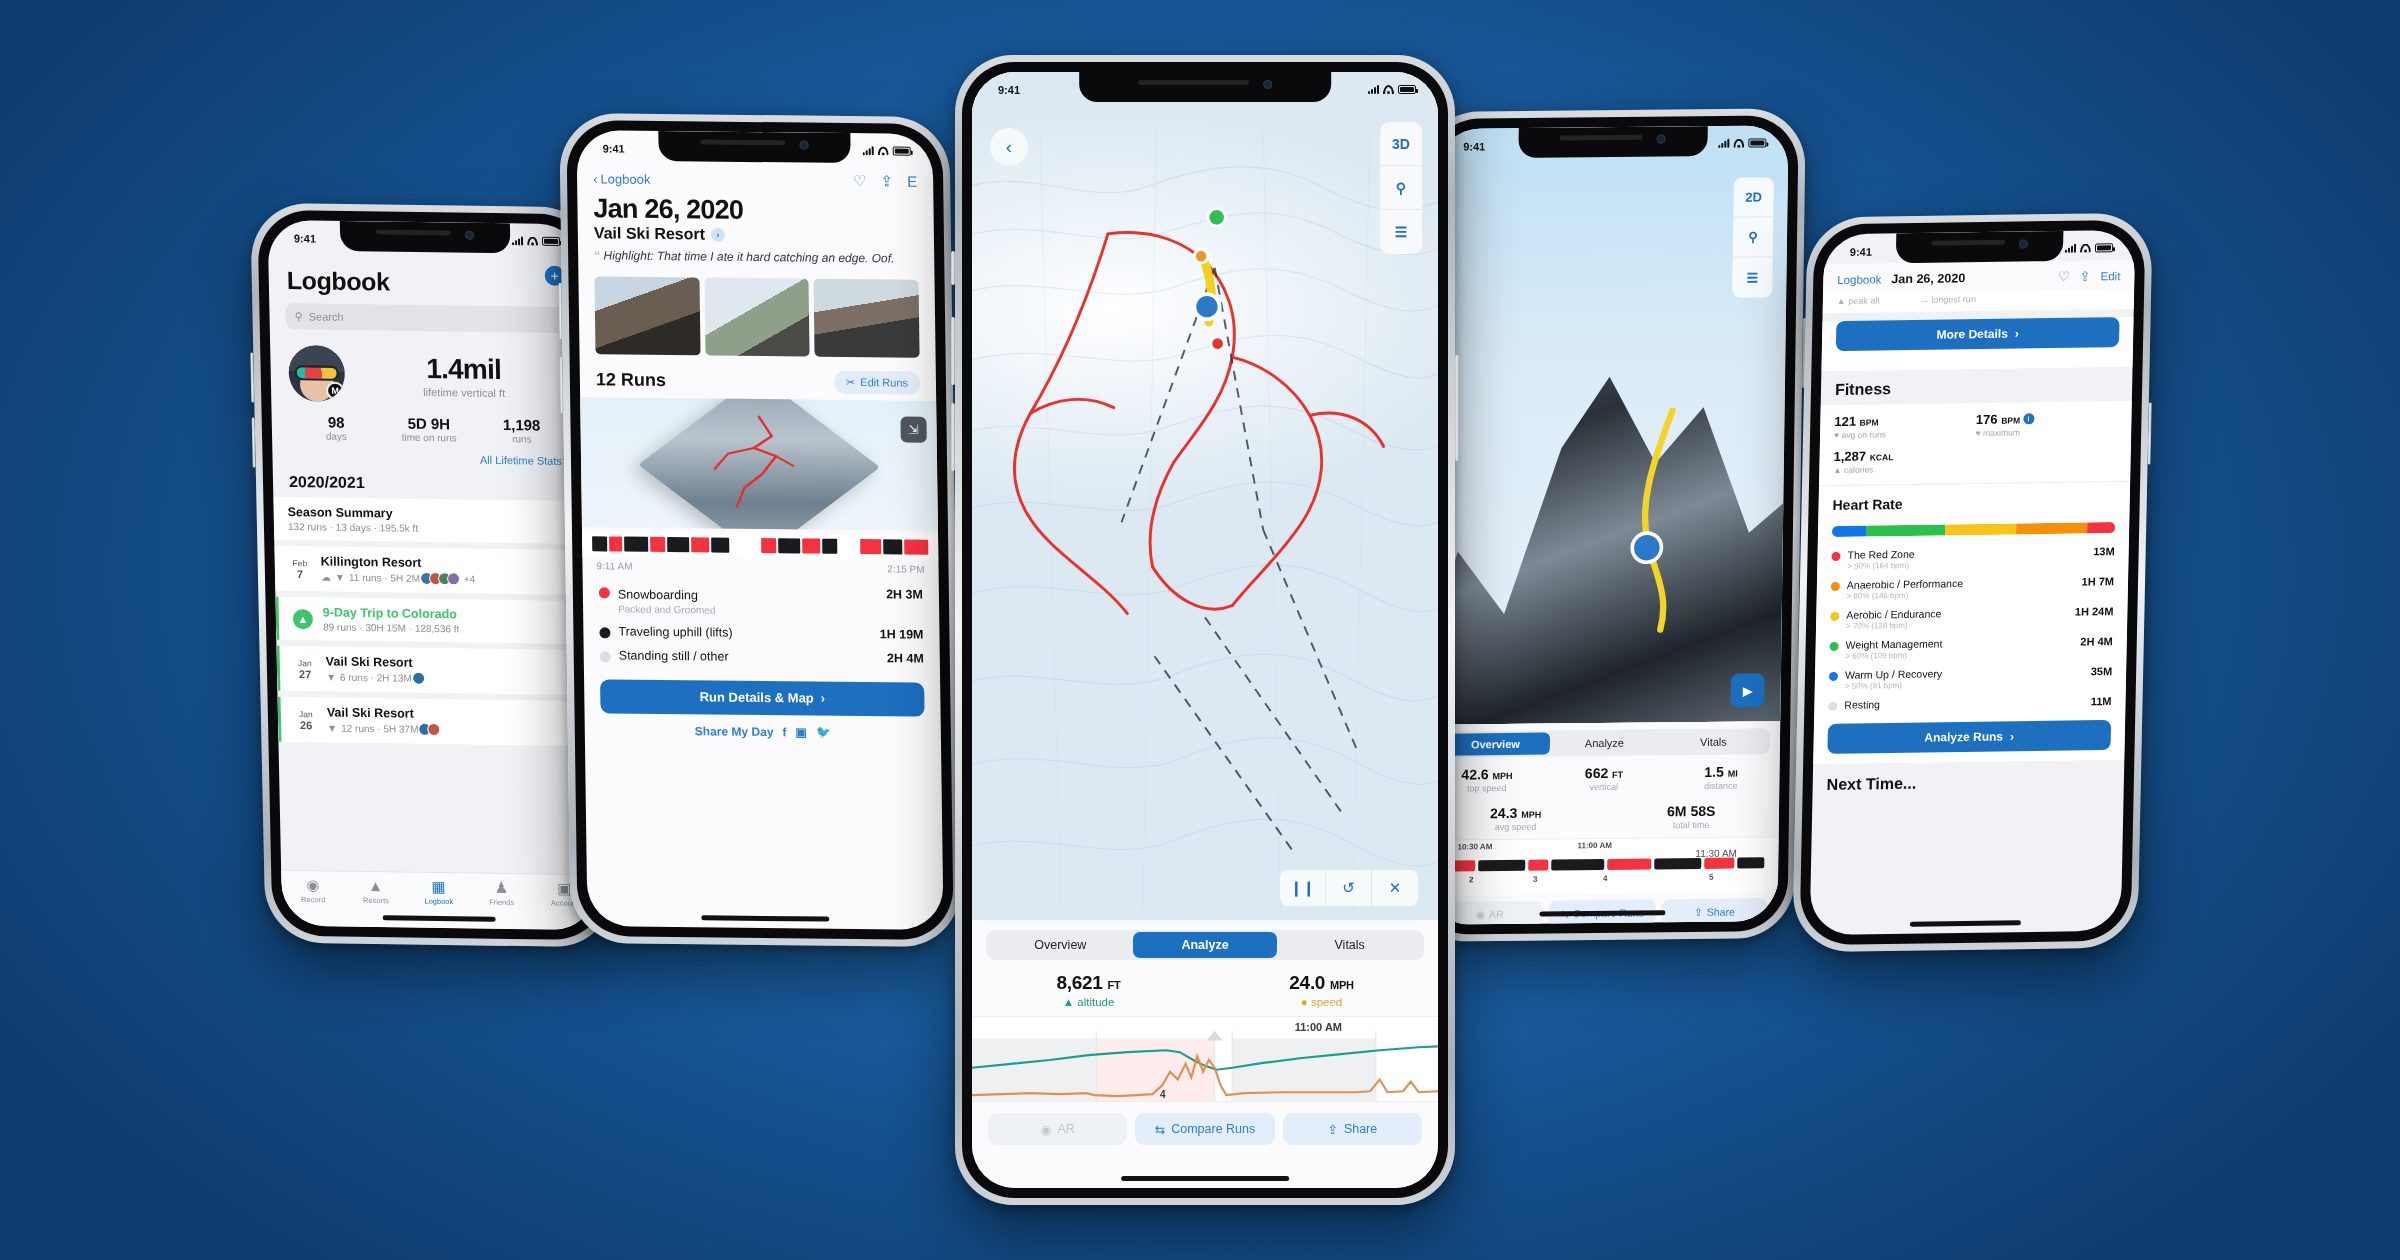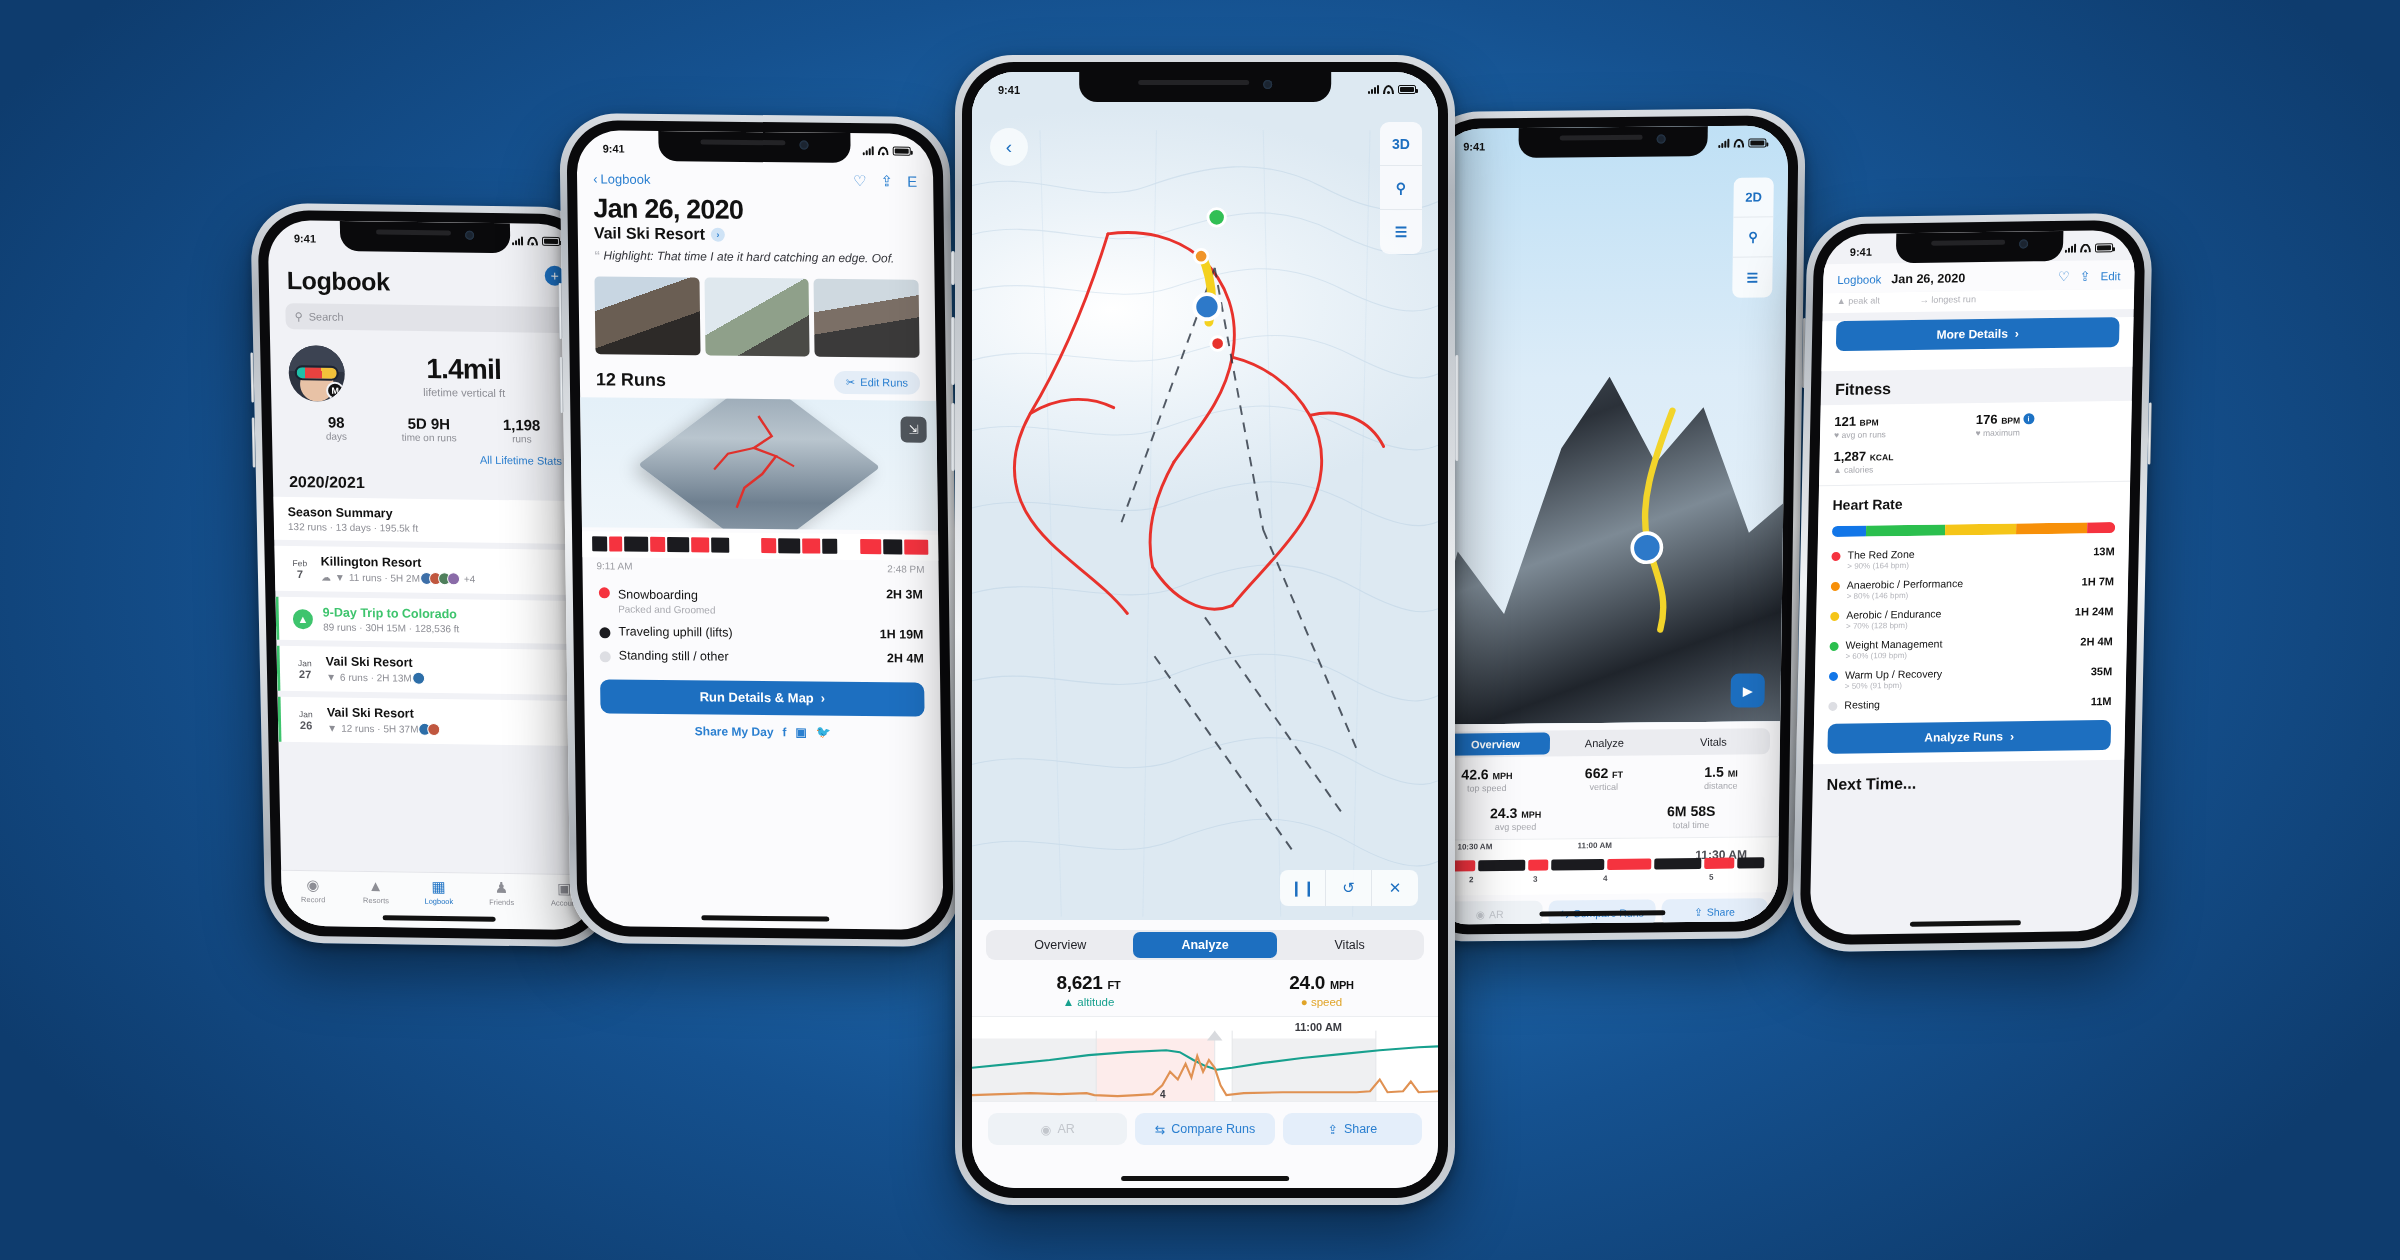--- a/index.html
+++ b/index.html
@@ -491,21 +491,21 @@
               <i style="background:#1b1b1f;width:7%"></i>
             <i style="background:#f5333f;width:6%"></i>
               <i style="background:#1b1b1f;width:5%"></i>
             <i style="background:#ffffff;width:6%"></i>
               <i style="background:#f5333f;width:7%"></i>
             <i style="background:#1b1b1f;width:6%"></i>
               <i style="background:#f5333f;width:8%"></i>
           </div>
           <div class="p2-times">
             <span>9:11 AM</span>
-            <span>2:48 PM</span>
+            <span>2:15 PM</span>
           </div>
 
           <div class="p2-brk">
             <div class="row">
               <span class="dot" style="background:#f5333f"></span>
               <span style="flex:0 1 auto">
                 <span class="nm">Snowboarding</span>
                 <div class="sb">Packed and Groomed</div>
               </span>
               <span class="dur">2H 3M</span>
@@ -601,21 +601,21 @@
             </div>
             <div>
               <div class="v"><span>6M 58S</span></div>
               <div class="l">total time</div>
             </div>
           </div>
 
           <div class="p4-tl">
             <div style="position:absolute;left:30px;top:2px;font-size:8px;font-weight:bold;color:#4a4b51">10:30 AM</div>
             <div style="position:absolute;left:150px;top:2px;font-size:8px;font-weight:bold;color:#4a4b51">11:00 AM</div>
-            <div style="position:absolute;left:268px;top:10px;font-size:12px;font-weight:bold;color:#4a4b51">11:30 AM</div>
+            <div style="position:absolute;left:268px;top:10px;font-size:10px;font-weight:normal;color:#4a4b51">11:30 AM</div>
             <div style="position:absolute;left:8px;top:20px;right:8px;height:11px;display:flex;gap:3px;align-items:center">
               <i style="display:block;height:11px;width:4%;background:#1b1b1f;border-radius:2px"></i>
               <i style="display:block;height:11px;width:7%;background:#f5333f;border-radius:2px"></i>
               <i style="display:block;height:11px;width:14%;background:#1b1b1f;border-radius:2px"></i>
               <i style="display:block;height:11px;width:6%;background:#f5333f;border-radius:2px"></i>
               <i style="display:block;height:11px;width:16%;background:#1b1b1f;border-radius:2px"></i>
               <i style="display:block;height:11px;width:13%;background:#f5333f;border-radius:2px"></i>
               <i style="display:block;height:11px;width:14%;background:#1b1b1f;border-radius:2px"></i>
               <i style="display:block;height:11px;width:9%;background:#f5333f;border-radius:2px"></i>
               <i style="display:block;height:11px;width:8%;background:#1b1b1f;border-radius:2px"></i>

